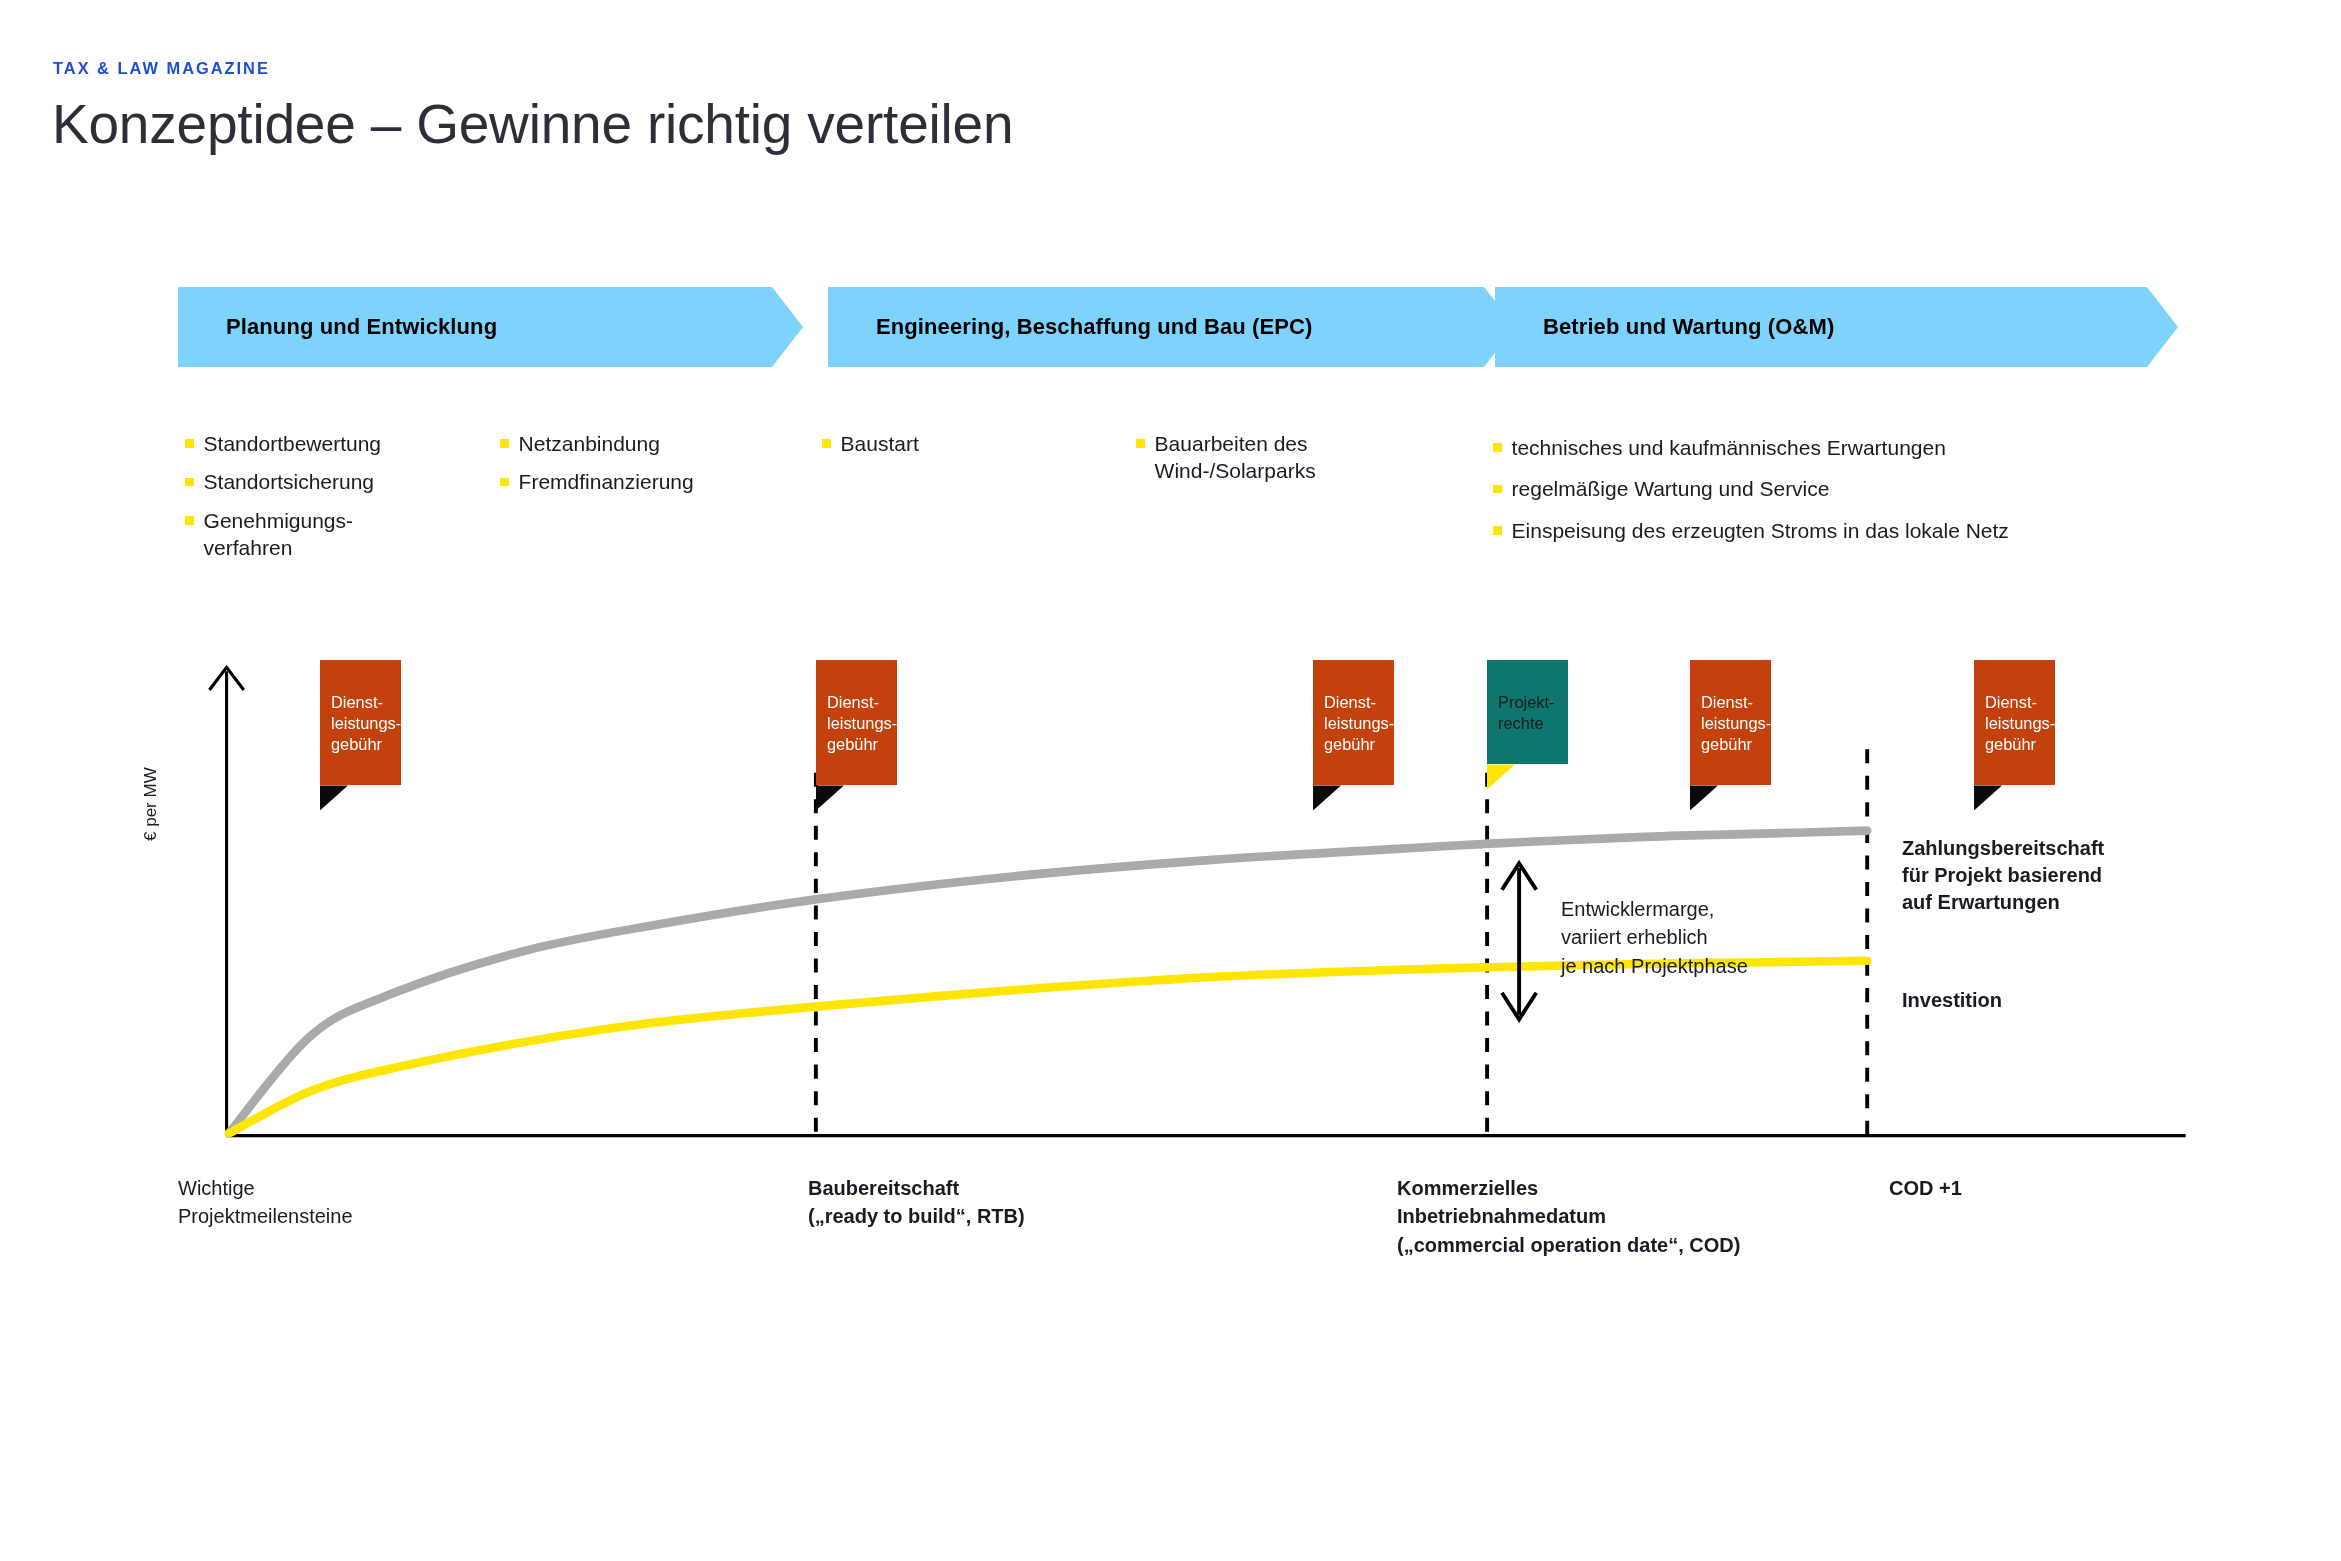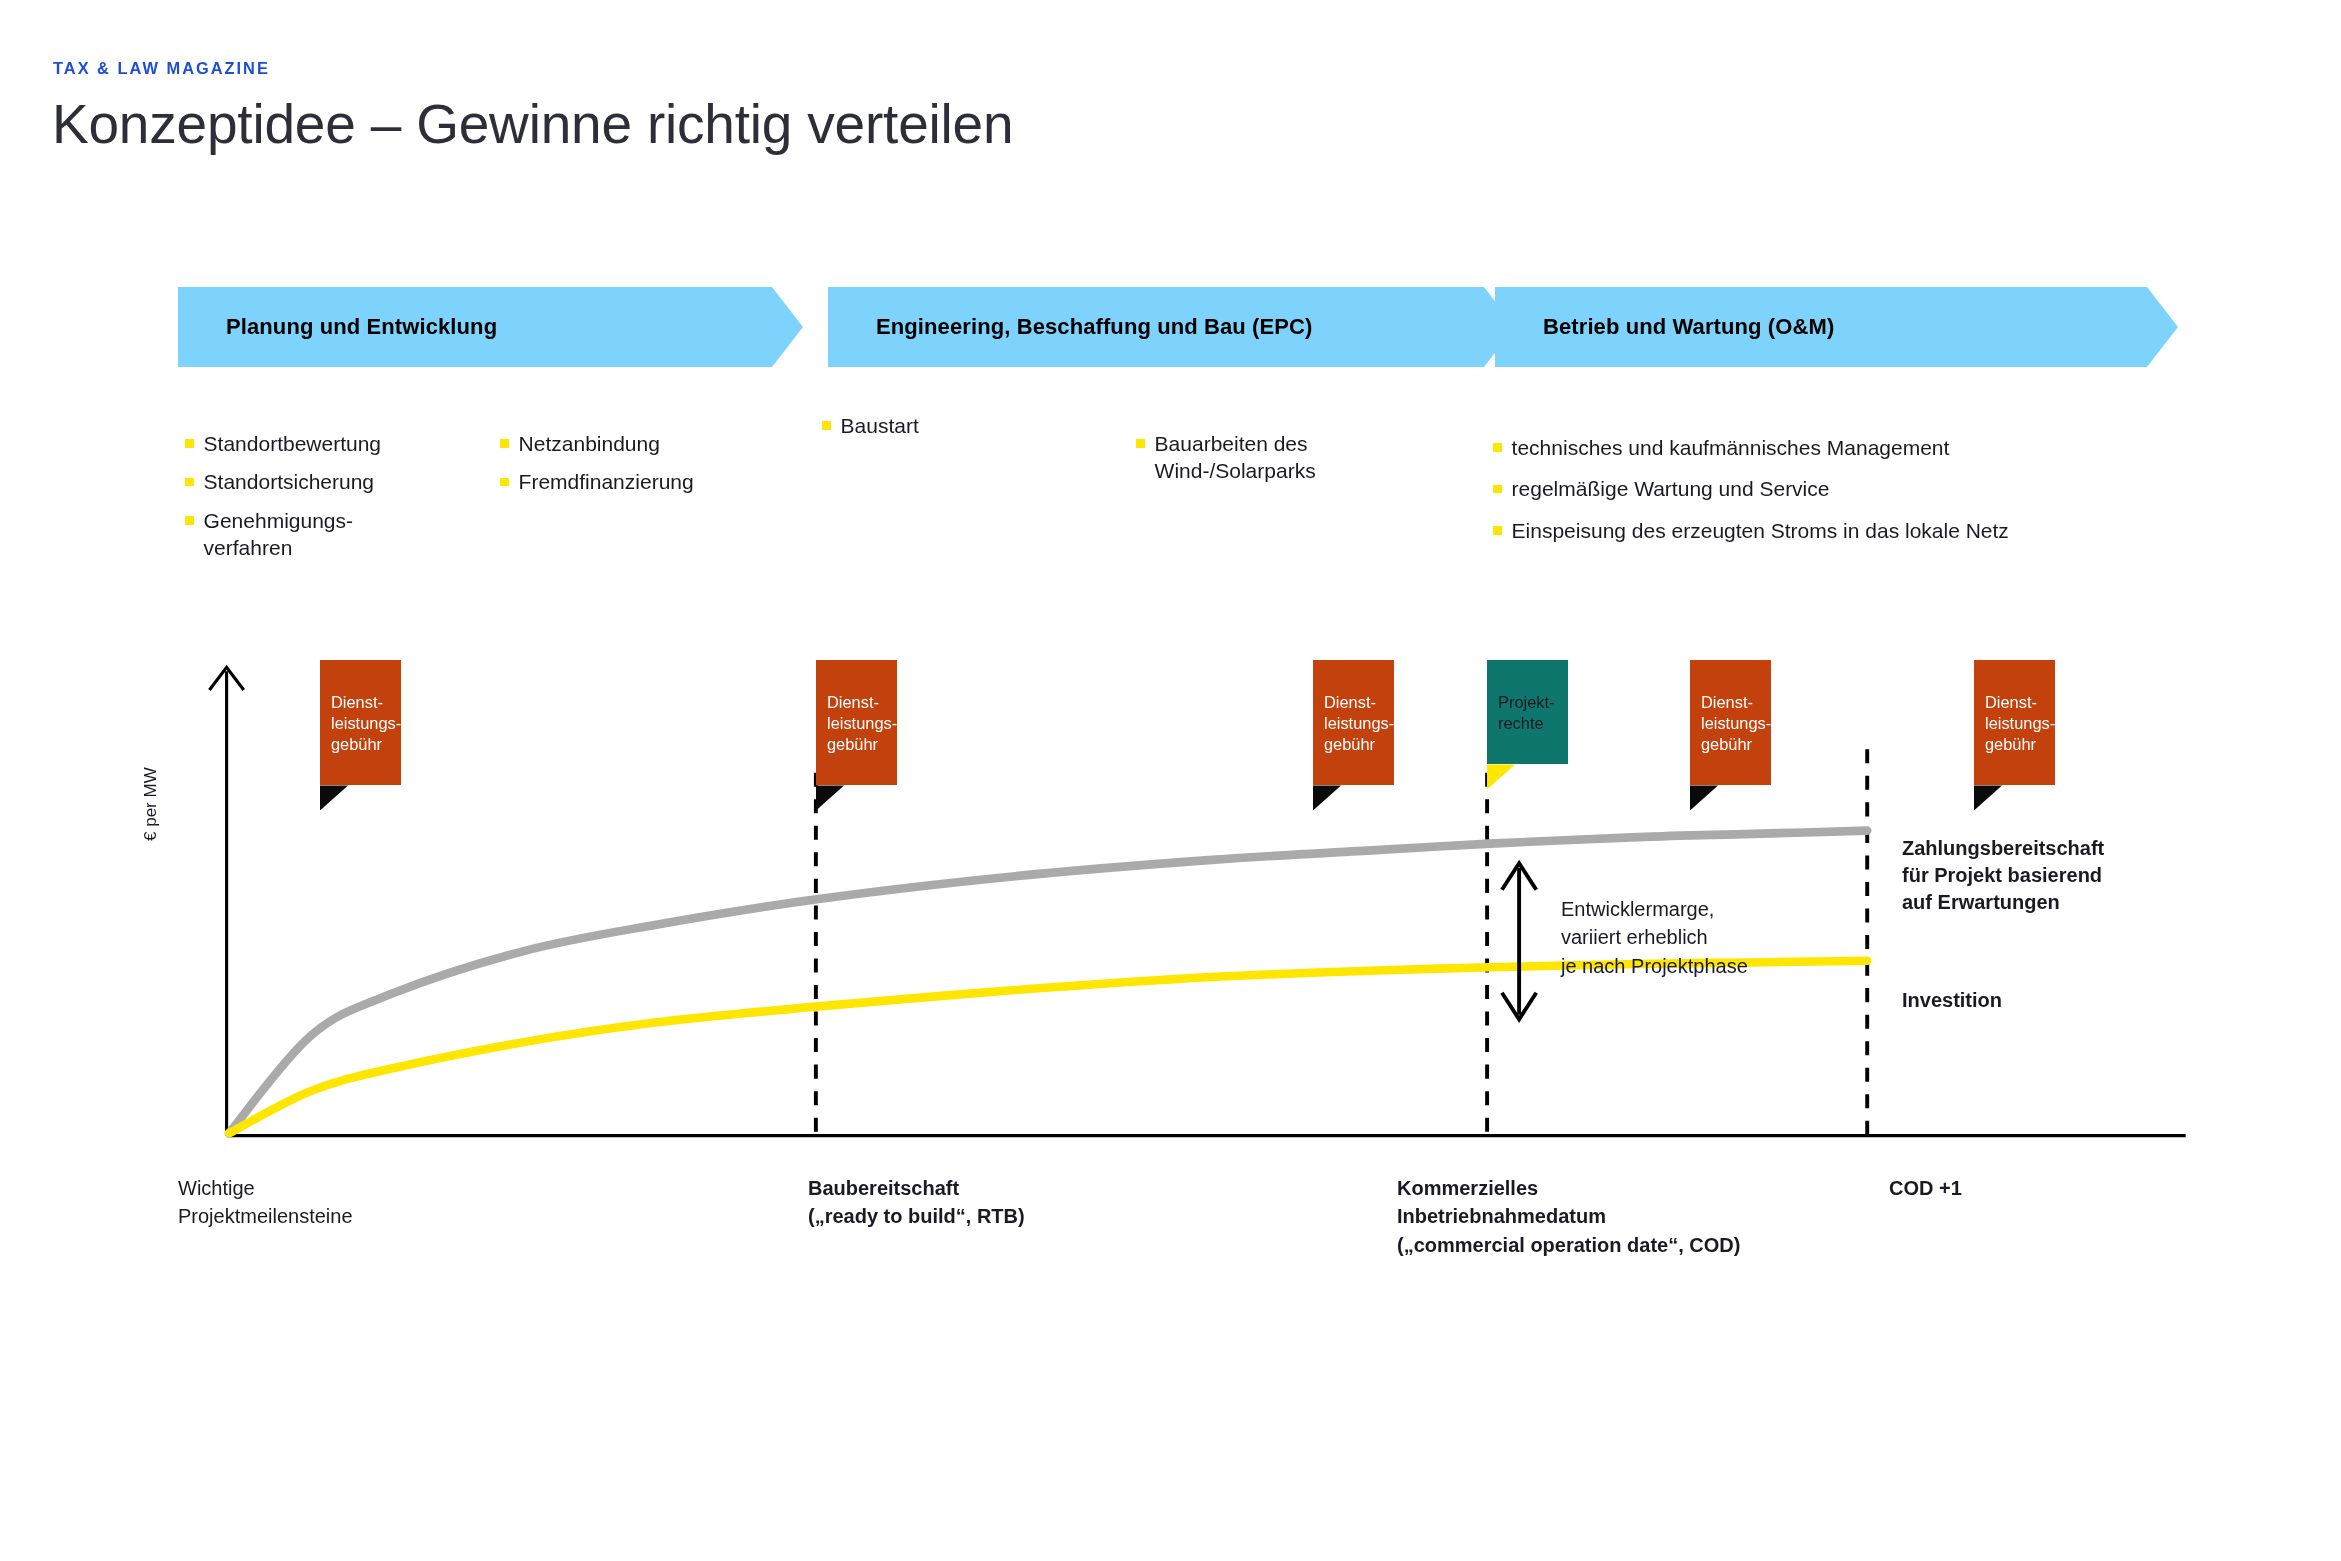--- a/index.html
+++ b/index.html
@@ -89,21 +89,21 @@
   }
   .bullet-text {
     font-size: 21px;
     line-height: 1.30;
     color: #1a1a24;
     white-space: pre-line;
   }
 
   #bullets-p0-a { left: 185px; top: 430px; }
   #bullets-p0-b { left: 500px; top: 430px; }
-  #bullets-p1-a { left: 822px; top: 412px; }
+  #bullets-p1-a { left: 822px; top: 430px; }
   #bullets-p1-b { left: 1136px; top: 430px; }
   #bullets-p2-a { left: 1493px; top: 434px; }
   #bullets-p2-a .bullet-item { margin-bottom: 14px; }
 
   
   #chart {
     position: absolute;
     left: 0;
     top: 0;
     width: 2342px;
@@ -242,21 +242,21 @@
   <div class="bullet-item">
     <span class="bullet-mark"></span>
     <span class="bullet-text">Bauarbeiten des
 Wind-/Solarparks</span>
   </div>
 </div>
 
 <div class="bullet-col" id="bullets-p2-a">
   <div class="bullet-item">
     <span class="bullet-mark"></span>
-    <span class="bullet-text">technisches und kaufmännisches Management</span>
+    <span class="bullet-text">technisches und kaufmännisches Erwartungen</span>
   </div>
   <div class="bullet-item">
     <span class="bullet-mark"></span>
     <span class="bullet-text">regelmäßige Wartung und Service</span>
   </div>
   <div class="bullet-item">
     <span class="bullet-mark"></span>
     <span class="bullet-text">Einspeisung des erzeugten Stroms in das lokale Netz</span>
   </div>
 </div>

